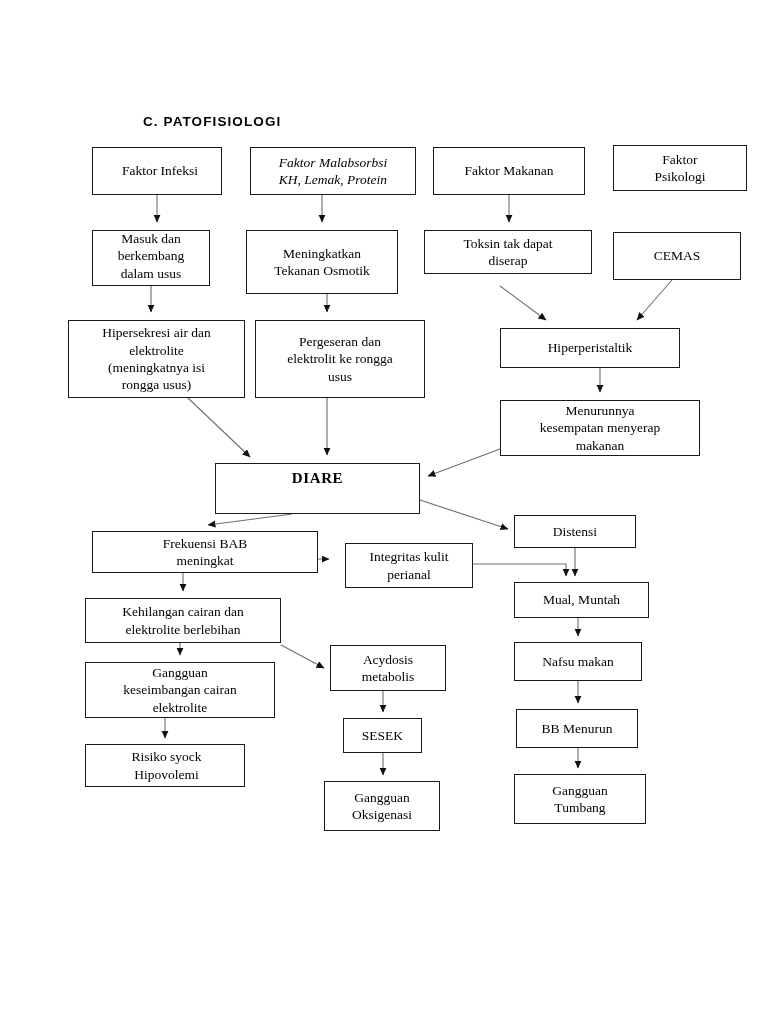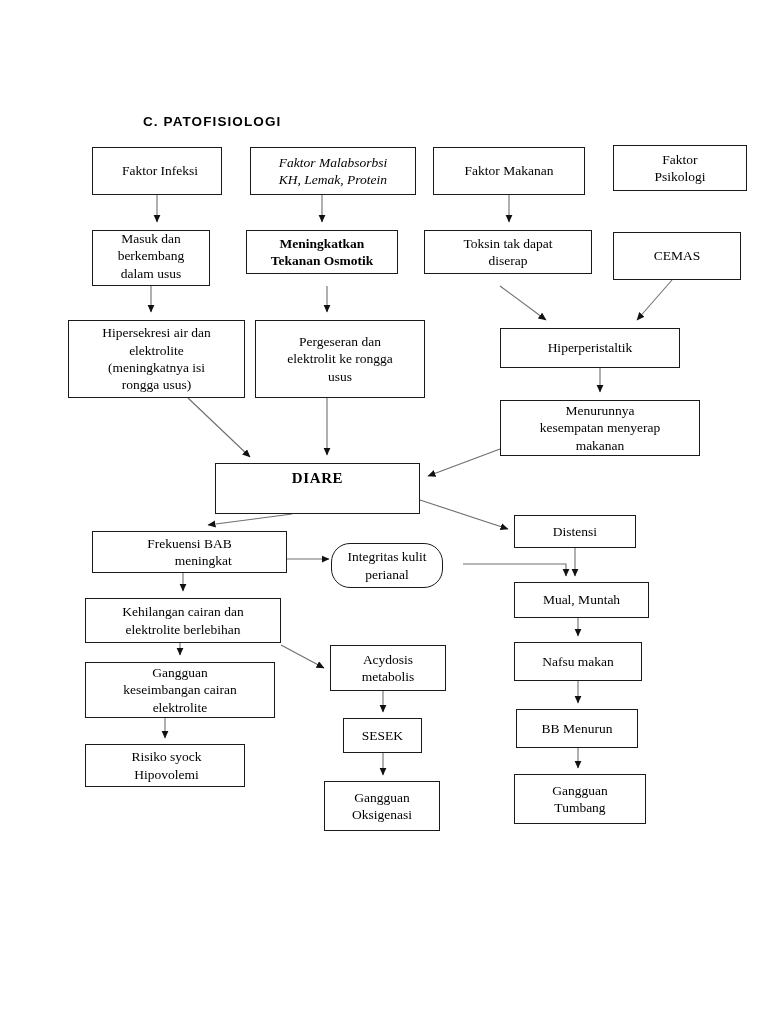--- a/index.html
+++ b/index.html
@@ -66,21 +66,21 @@
       </div>
       <div class="node" style="left: 433px; top: 139px; width: 152px; height: 48px;">
         <span>Faktor Makanan</span>
       </div>
       <div class="node" style="left: 613px; top: 137px; width: 134px; height: 46px;">
         <span>Faktor<br>Psikologi</span>
       </div>
       <div class="node" style="left: 92px; top: 222px; width: 118px; height: 56px; align-items: flex-end;">
         <span>Masuk dan<br>berkembang<br>dalam usus</span>
       </div>
-      <div class="node" style="left: 246px; top: 222px; width: 152px; height: 44px; font-weight: bold;">
+      <div class="node" style="left: 246px; top: 222px; width: 152px; height: 64px;">
         <span>Meningkatkan<br>Tekanan Osmotik</span>
       </div>
       <div class="node" style="left: 424px; top: 222px; width: 168px; height: 44px;">
         <span>Toksin tak dapat<br>diserap</span>
       </div>
       <div class="node" style="left: 613px; top: 224px; width: 128px; height: 48px;">
         <span>CEMAS</span>
       </div>
       <div class="node" style="left: 68px; top: 312px; width: 177px; height: 78px;">
         <span>Hipersekresi air dan<br>elektrolite<br>(meningkatnya isi<br>rongga usus)</span>
@@ -90,24 +90,24 @@
       </div>
       <div class="node" style="left: 500px; top: 320px; width: 180px; height: 40px;">
         <span>Hiperperistaltik</span>
       </div>
       <div class="node" style="left: 500px; top: 392px; width: 200px; height: 56px;">
         <span>Menurunnya<br>kesempatan menyerap<br>makanan</span>
       </div>
       <div class="node bold top-align" style="left: 215px; top: 455px; width: 205px; height: 51px;">
         <span>DIARE</span>
       </div>
-      <div class="node" style="left: 92px; top: 523px; width: 195px; height: 42px; text-align: right;">
+      <div class="node" style="left: 92px; top: 523px; width: 226px; height: 42px;">
         <span>Frekuensi BAB<br>meningkat</span>
       </div>
-      <div class="node" style="left: 331px; top: 535px; width: 112px; height: 45px; border-radius: 19px;">
+      <div class="node" style="left: 345px; top: 535px; width: 128px; height: 45px;">
         <span>Integritas kulit<br>perianal</span>
       </div>
       <div class="node" style="left: 514px; top: 507px; width: 122px; height: 33px;">
         <span>Distensi</span>
       </div>
       <div class="node" style="left: 85px; top: 590px; width: 196px; height: 45px;">
         <span>Kehilangan cairan dan<br>elektrolite berlebihan</span>
       </div>
       <div class="node" style="left: 514px; top: 574px; width: 135px; height: 36px;">
         <span>Mual, Muntah</span>

